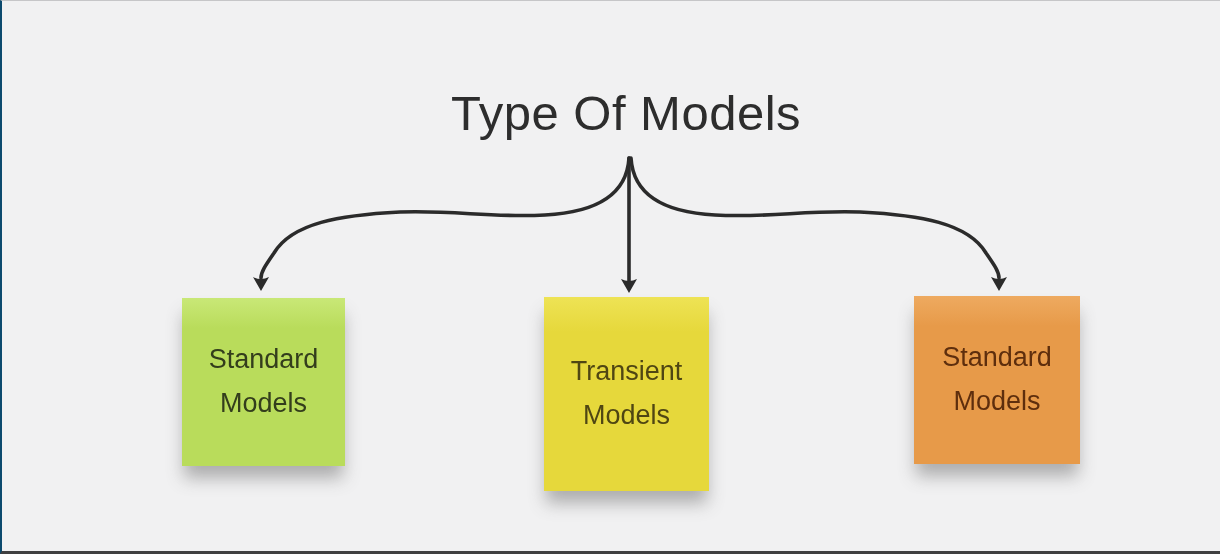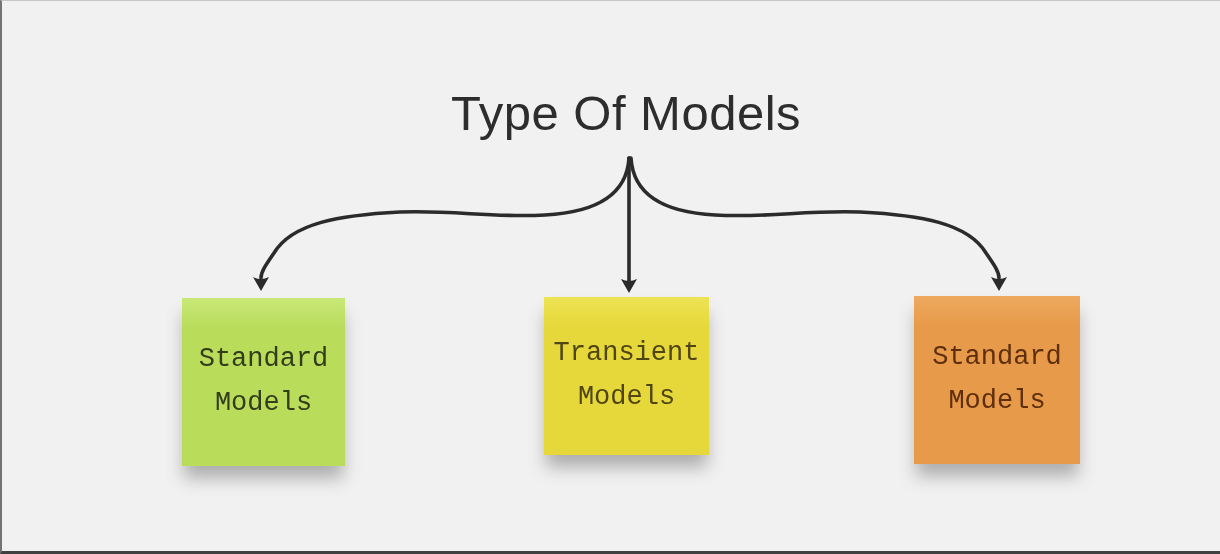--- a/index.html
+++ b/index.html
@@ -7,21 +7,21 @@
     padding: 0;
     background: #e9e9ea;
     font-family: "Liberation Sans", "DejaVu Sans", sans-serif;
   }
   .stage {
     position: relative;
     width: 1220px;
     height: 554px;
     background: #f1f1f2;
     overflow: hidden;
-    border-left: 2px solid #737373;
+    border-left: 2px solid #0c4a6e;
     border-bottom: 3px solid #404041;
     border-top: 1px solid #c6c6c8;
     box-sizing: border-box;
   }
   .title {
     position: absolute;
     left: 624px;
     top: 84px;
     transform: translateX(-50%);
     margin: 0;
@@ -56,24 +56,23 @@
     justify-content: center;
     text-align: center;
     font-size: 27px;
     line-height: 1.62;
     font-weight: 400;
     box-shadow: 0 14px 16px -2px rgba(90, 90, 90, 0.45);
   }
   .note .note-label {
     display: block;
     padding: 0 14px;
-    font-family: Liberation Mono, monospace;
   }
   .note-0 { left: 180px; top: 297px; width: 163px; height: 168px; }
-  .note-1 { left: 542px; top: 296px; width: 165px; height: 158px; }
+  .note-1 { left: 542px; top: 296px; width: 165px; height: 194px; }
   .note-2 { left: 912px; top: 295px; width: 166px; height: 168px; }
 </style>
 </head>
 <body>
 
 <div class="stage" style="background: rgb(241, 241, 242); --arrow-color: #2b2b2b;">
 
   <h1 class="title" style="color: rgb(45, 45, 45);">Type Of Models</h1>
 
   <svg class="arrows" viewBox="0 0 1220 554" aria-hidden="true">

